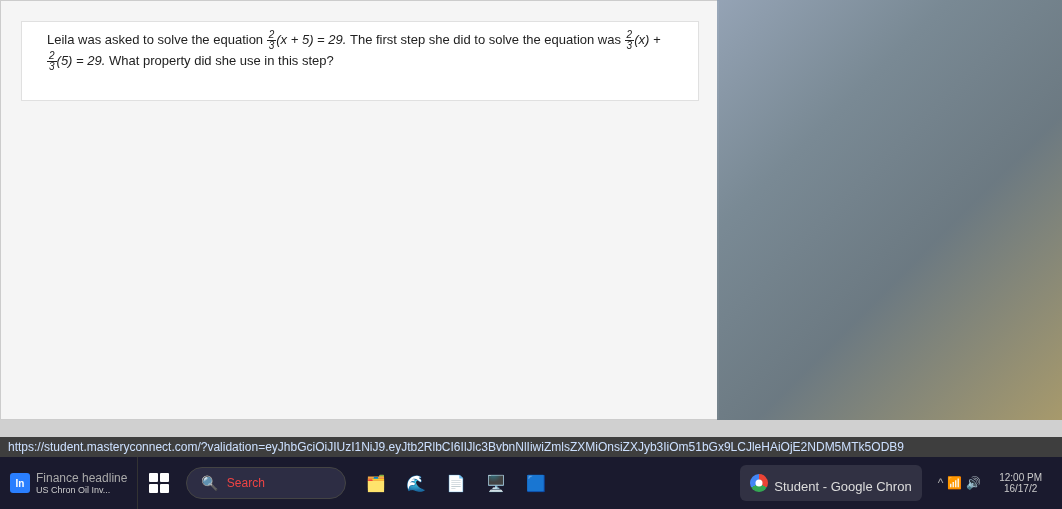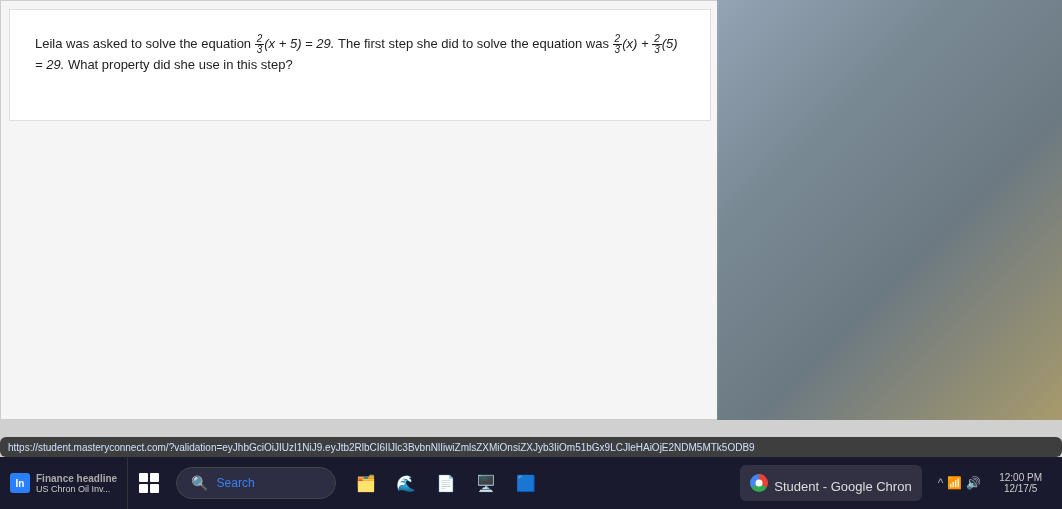--- a/index.html
+++ b/index.html
@@ -17,23 +17,23 @@
       position: absolute;
       top: 0;
       left: 0;
       width: 720px;
       height: 420px;
       background: #f5f5f5;
       border: 1px solid #ccc;
     }
 
     .question-area {
-      padding: 24px 25px;
+      padding: 8px 25px;
       background: #fff;
-      margin: 8px;
+      margin: 20px;
       border: 1px solid #e0e0e0;
     }
 
     .question-text {
       font-size: 13px;
       color: #222;
       line-height: 1.6;
       margin-bottom: 20px;
     }
 
@@ -76,29 +76,28 @@
     }
 
     
     .url-bar {
       position: absolute;
       bottom: 52px;
       left: 0;
       right: 0;
       background: rgba(0,0,0,0.7);
       color: #cce0ff;
-      font-size: 10px;
+      font-size: 12px;
       padding: 3px 8px;
       white-space: nowrap;
       overflow: hidden;
       text-overflow: ellipsis;
       height: 20px;
       display: flex;
       align-items: center;
-      border-radius: 6px;
     }
 
     
     .taskbar {
       position: absolute;
       bottom: 0;
       left: 0;
       right: 0;
       height: 52px;
       background: #1a1a2e;
@@ -112,23 +111,23 @@
       flex-direction: column;
       align-items: flex-start;
       justify-content: center;
       padding: 0 10px;
       min-width: 120px;
       border-right: 1px solid #333;
       height: 100%;
     }
 
     .taskbar-news-label {
-      font-size: 10px;
+      font-size: 12px;
       color: #aaa;
-      font-weight: bold;
+      font-weight: normal;
     }
 
     .taskbar-news-text {
       font-size: 9px;
       color: #ccc;
     }
 
     .taskbar-news-icon {
       width: 20px;
       height: 20px;
@@ -182,21 +181,21 @@
       margin: 0 6px;
       border: 1px solid #444;
     }
 
     .taskbar-search-icon {
       color: #aaa;
       font-size: 14px;
     }
 
     .taskbar-search-text {
-      color: #3b82f6;
+      color: #ef4444;
       font-size: 12px;
     }
 
     .taskbar-apps {
       display: flex;
       align-items: center;
       gap: 4px;
       padding: 0 6px;
       flex: 1;
     }
@@ -363,17 +362,17 @@
   </div>
 
   <div class="taskbar-right">
     <div class="sys-tray">
       <span>^</span>
       <span>📶</span>
       <span>🔊</span>
     </div>
     <div class="taskbar-clock">
       <span>12:00 PM</span>
-      <span>12/17/5</span>
+      <span>16/17/2</span>
     </div>
   </div>
 
 </div>
 
 </body></html>

